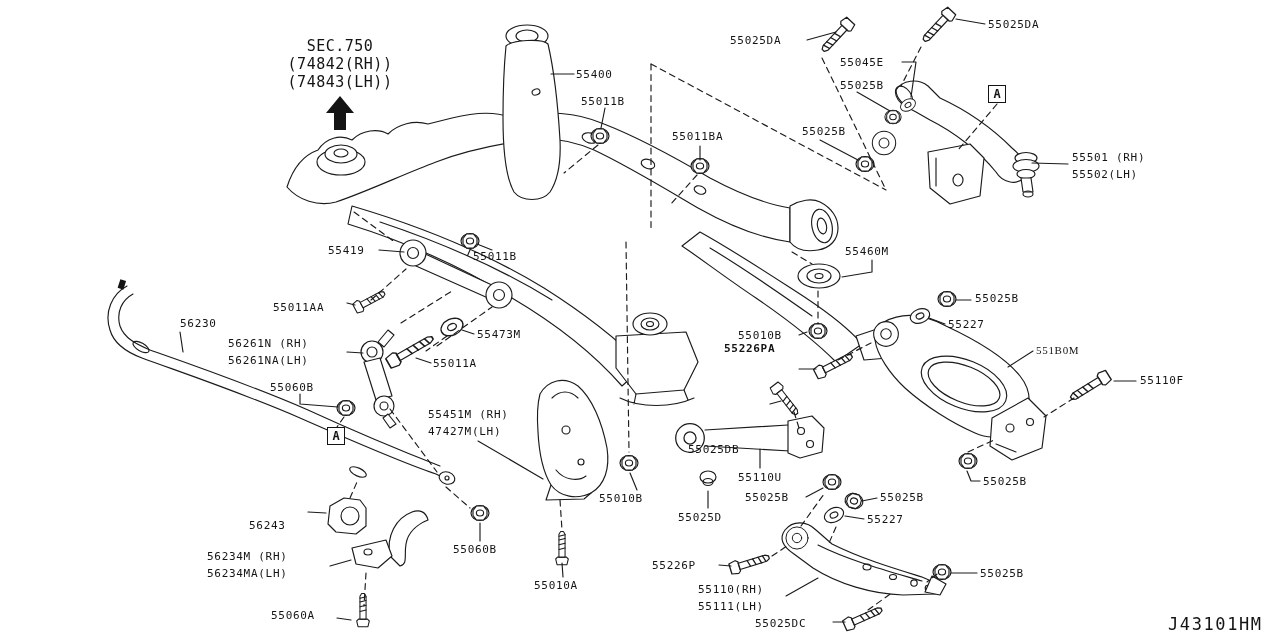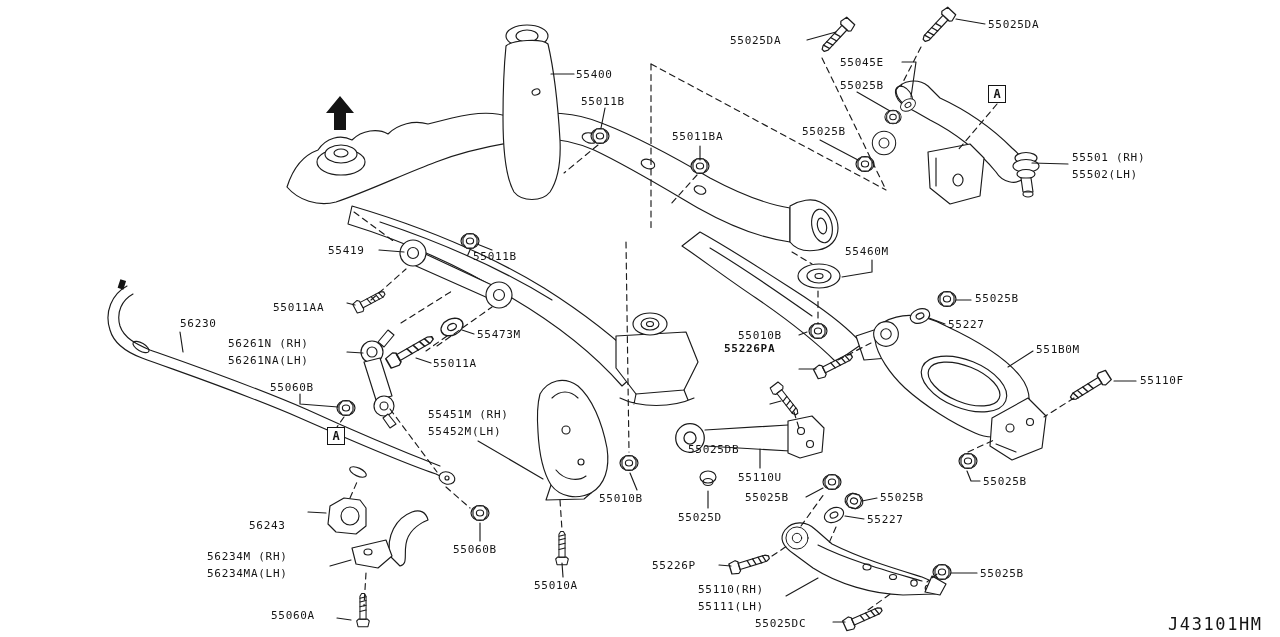--- a/index.html
+++ b/index.html
@@ -296,20 +296,25 @@
     <polyline points="799,335 807,332"></polyline>
     <polyline points="799,369 816,369"></polyline>
     <polyline points="971,300 956,300"></polyline>
     <polyline points="945,324 929,318"></polyline>
     <polyline points="1033,351 1008,367"></polyline>
     <polyline points="1136,381 1114,381"></polyline>
     <polyline points="980,481 971,481 967,471"></polyline>
   </g>
 </svg>
 
+<div class="callout">
+  <span style="display:block">SEC.750</span>
+  <span style="display:block">(74842(RH))</span>
+  <span style="display:block">(74843(LH))</span>
+</div>
 
 <div>
       <div class="plabel" style="left: 576px; top: 67px;">55400</div>
       <div class="plabel" style="left: 581px; top: 94px;">55011B</div>
       <div class="plabel" style="left: 672px; top: 129px;">55011BA</div>
       <div class="plabel" style="left: 730px; top: 33px;">55025DA</div>
       <div class="plabel" style="left: 988px; top: 17px;">55025DA</div>
       <div class="plabel" style="left: 840px; top: 55px;">55045E</div>
       <div class="plabel" style="left: 840px; top: 78px;">55025B</div>
       <div class="plabel" style="left: 802px; top: 124px;">55025B</div>
@@ -323,40 +328,40 @@
       <div class="plabel" style="left: 477px; top: 327px;">55473M</div>
       <div class="plabel" style="left: 433px; top: 356px;">55011A</div>
       <div class="plabel" style="left: 270px; top: 380px;">55060B</div>
       <div class="plabel" style="left: 152px; top: 316px; margin-left: 28px;">56230</div>
       <div class="plabel" style="left: 249px; top: 518px;">56243</div>
       <div class="plabel" style="left: 207px; top: 549px;">56234M (RH)</div>
       <div class="plabel" style="left: 207px; top: 566px;">56234MA(LH)</div>
       <div class="plabel" style="left: 271px; top: 608px;">55060A</div>
       <div class="plabel" style="left: 453px; top: 542px;">55060B</div>
       <div class="plabel" style="left: 428px; top: 407px;">55451M (RH)</div>
-      <div class="plabel" style="left: 428px; top: 424px;">55452M(LH)</div>
+      <div class="plabel" style="left: 428px; top: 424px;">47427M(LH)</div>
       <div class="plabel" style="left: 534px; top: 578px;">55010A</div>
       <div class="plabel" style="left: 599px; top: 491px;">55010B</div>
       <div class="plabel" style="left: 688px; top: 398px; margin-top: 44px;">55025DB</div>
       <div class="plabel" style="left: 738px; top: 470px;">55110U</div>
       <div class="plabel" style="left: 745px; top: 490px;">55025B</div>
       <div class="plabel" style="left: 880px; top: 490px;">55025B</div>
       <div class="plabel" style="left: 678px; top: 510px;">55025D</div>
       <div class="plabel" style="left: 867px; top: 512px;">55227</div>
       <div class="plabel" style="left: 652px; top: 558px;">55226P</div>
       <div class="plabel" style="left: 698px; top: 582px;">55110(RH)</div>
       <div class="plabel" style="left: 698px; top: 599px;">55111(LH)</div>
       <div class="plabel" style="left: 755px; top: 616px;">55025DC</div>
       <div class="plabel" style="left: 980px; top: 566px;">55025B</div>
       <div class="plabel" style="left: 845px; top: 244px;">55460M</div>
       <div class="plabel" style="left: 738px; top: 328px;">55010B</div>
       <div class="plabel" style="left: 724px; top: 341px; font-weight: bold;">55226PA</div>
       <div class="plabel" style="left: 975px; top: 291px;">55025B</div>
       <div class="plabel" style="left: 948px; top: 317px;">55227</div>
-      <div class="plabel" style="left: 1036px; top: 342px;">551B0M</div>
+      <div class="plabel" style="left: 1036px; top: 342px; font-family: Liberation Serif, serif;">551B0M</div>
       <div class="plabel" style="left: 1140px; top: 373px;">55110F</div>
       <div class="plabel" style="left: 983px; top: 474px;">55025B</div>
       <div class="marker" style="left: 988px; top: 85px;">A</div>
       <div class="marker" style="left: 327px; top: 427px;">A</div>
     </div>
 
 <div class="dwgcode">J43101HM</div>
 
 </div>
 

